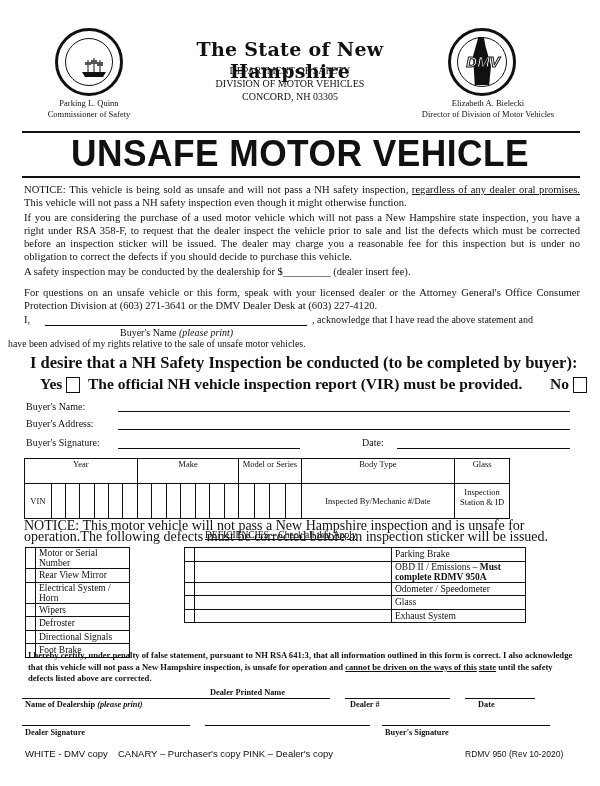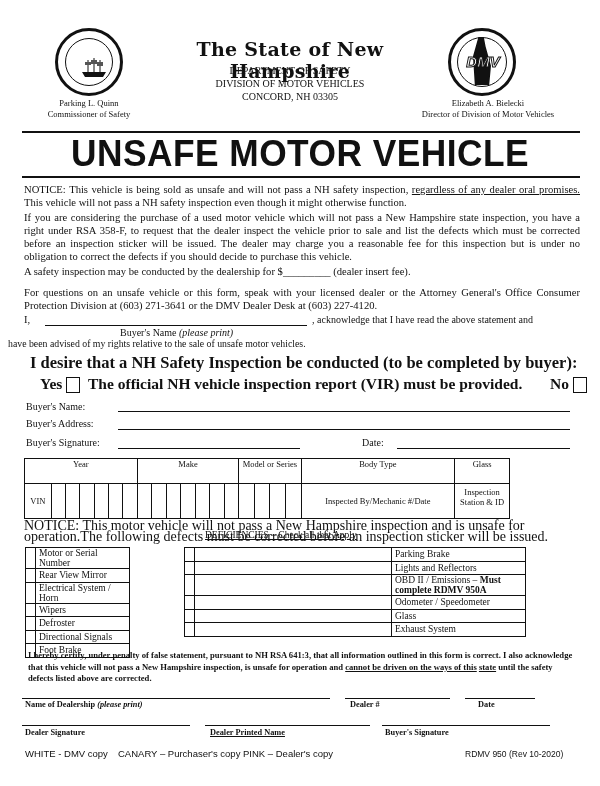--- a/index.html
+++ b/index.html
@@ -174,25 +174,20 @@
 <table class="def" style="left:184px; width:342px;">
   <tbody>
       <tr>
         <td class="chk"></td>
         <td style="width:190px;"></td>
         <td><span>Parking Brake</span><b></b></td>
       </tr>
   <tr>
         <td class="chk"></td>
         <td></td>
-        <td><span>Lights and Reflectors</span><b></b></td>
-      </tr>
-  <tr>
-        <td class="chk"></td>
-        <td></td>
         <td><span>OBD II / Emissions – </span><b>Must complete RDMV 950A</b></td>
       </tr>
   <tr>
         <td class="chk"></td>
         <td></td>
         <td><span>Odometer / Speedometer</span><b></b></td>
       </tr>
   <tr>
         <td class="chk"></td>
         <td></td>
@@ -212,19 +207,19 @@
 <div class="line" style="left:345px; top:698px; width:105px;"></div>
 <div class="line" style="left:465px; top:698px; width:70px;"></div>
 <div class="sig" style="left:25px; top:700px;"><span>Name of Dealership</span> <i>(please print)</i></div>
 <div class="sig" style="left:350px; top:700px;">Dealer #</div>
 <div class="sig" style="left:478px; top:700px;">Date</div>
 
 <div class="line" style="left:22px; top:725px; width:168px;"></div>
 <div class="line" style="left:205px; top:725px; width:165px;"></div>
 <div class="line" style="left:382px; top:725px; width:168px;"></div>
 <div class="sig" style="left:25px; top:728px;">Dealer Signature</div>
-<div class="sig" style="left:210px; top:728px;text-decoration:underline;">Dealer Printed Name</div>
+<div class="sig" style="left:210px; top:688px;">Dealer Printed Name</div>
 <div class="sig" style="left:385px; top:728px;">Buyer's Signature</div>
 
 <div class="foot" style="left:25px;">WHITE - DMV copy</div>
 <div class="foot" style="left:118px;">CANARY – Purchaser's copy</div>
 <div class="foot" style="left:243px;">PINK – Dealer's copy</div>
 <div class="foot" style="left:465px; font-size:8.5px; top:749px;">RDMV 950 (Rev 10-2020)</div>
 
 </body></html>

